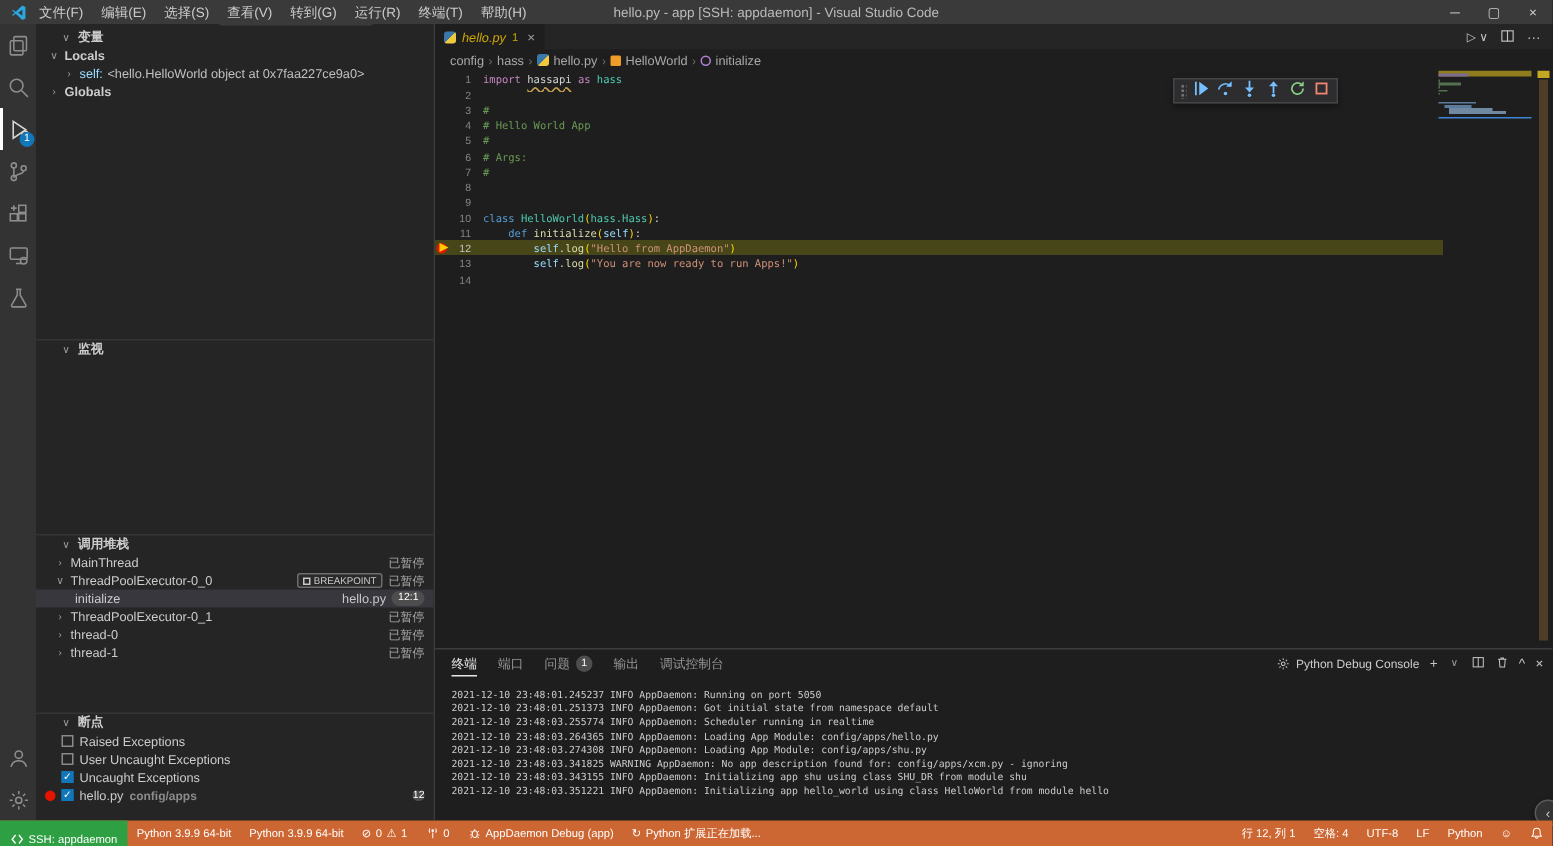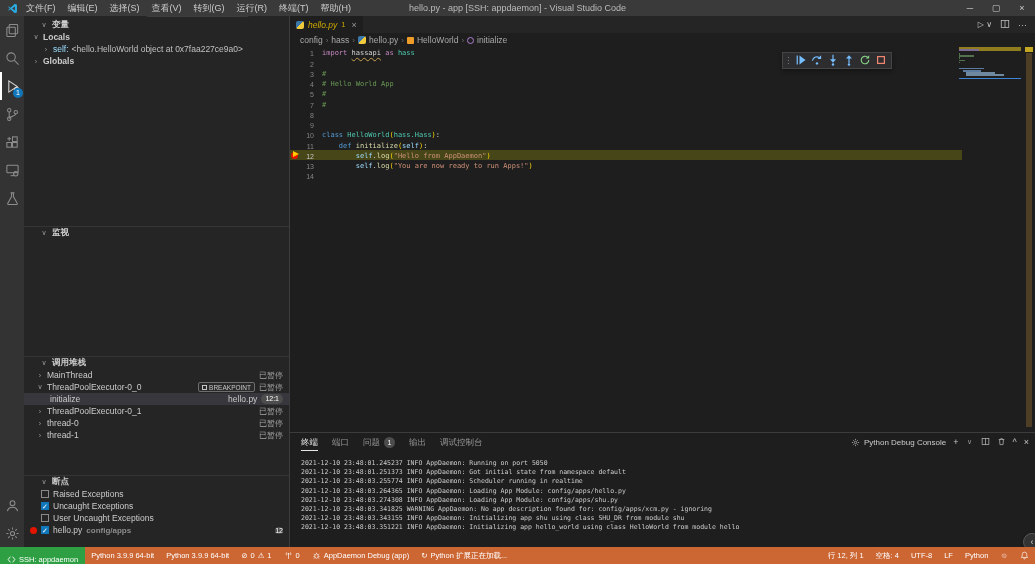--- a/index.html
+++ b/index.html
@@ -324,27 +324,27 @@
       <span>断点</span>
     </div>
     <div id="breakpoints-body">
         <div class="bp-row">
           <span style="width: 7px;"></span>
           <span class="cb"></span>
           <span>Raised Exceptions</span>
         </div>
         <div class="bp-row">
           <span style="width: 7px;"></span>
+          <span class="cb"></span>
+          <span>User Uncaught Exceptions</span>
+        </div>
+        <div class="bp-row">
+          <span style="width: 7px;"></span>
           <span class="cb checked">✓</span>
           <span>Uncaught Exceptions</span>
-        </div>
-        <div class="bp-row">
-          <span style="width: 7px;"></span>
-          <span class="cb"></span>
-          <span>User Uncaught Exceptions</span>
         </div>
         <div class="bp-row">
           <span class="bp-dot"></span>
           <span class="cb checked">✓</span>
           <span>hello.py</span>
           <span class="detail">config/apps</span>
           <span class="right"><span class="round-badge">12</span></span>
         </div>
       </div>
   </div>
@@ -414,20 +414,25 @@
         </div>
         <div class="code-line">
           <span class="glyph"></span>
           <span class="lnum">4</span>
           <span class="ltxt"><span class="tok-com"># Hello World App</span></span>
         </div>
         <div class="code-line">
           <span class="glyph"></span>
           <span class="lnum">5</span>
           <span class="ltxt"><span class="tok-com">#</span></span>
+        </div>
+        <div class="code-line">
+          <span class="glyph"></span>
+          <span class="lnum">6</span>
+          <span class="ltxt"><span class="tok-com"># Args:</span></span>
         </div>
         <div class="code-line">
           <span class="glyph"></span>
           <span class="lnum">7</span>
           <span class="ltxt"><span class="tok-com">#</span></span>
         </div>
         <div class="code-line">
           <span class="glyph"></span>
           <span class="lnum">8</span>
           <span class="ltxt"></span>

